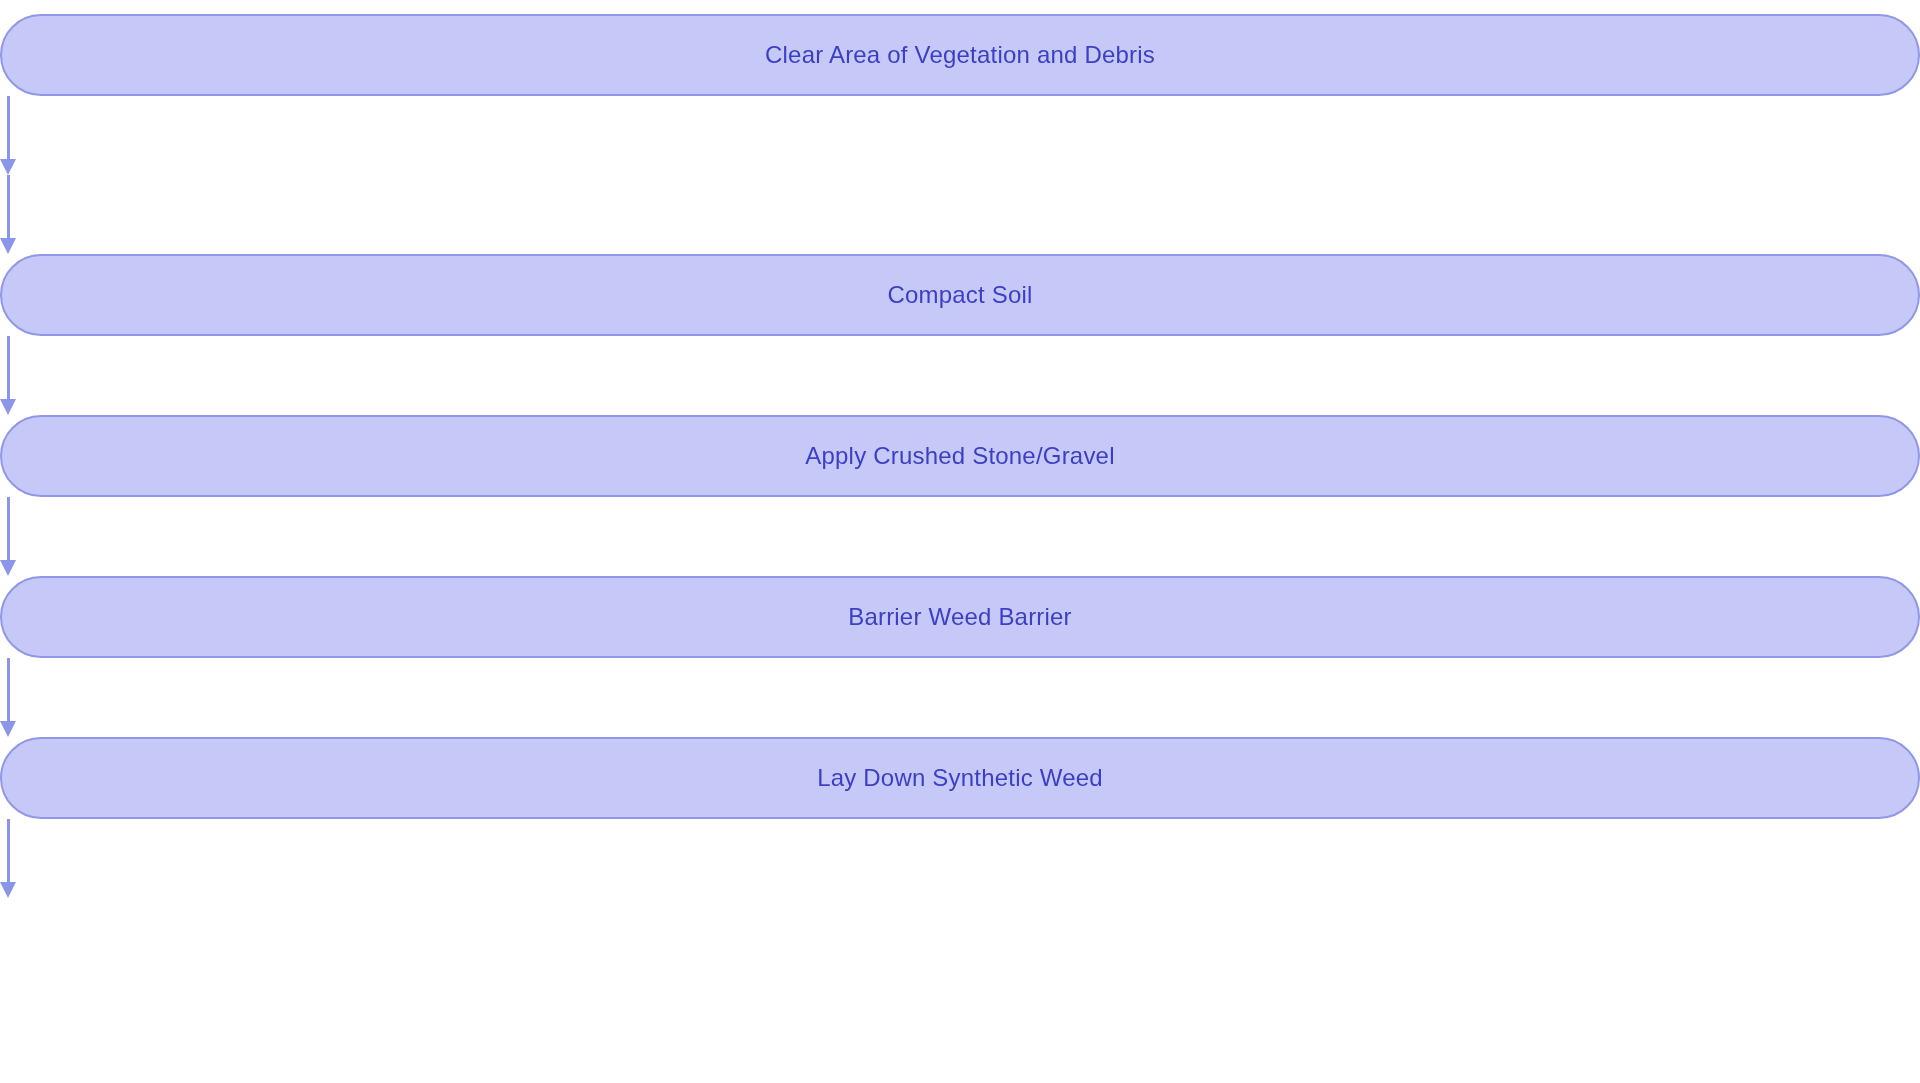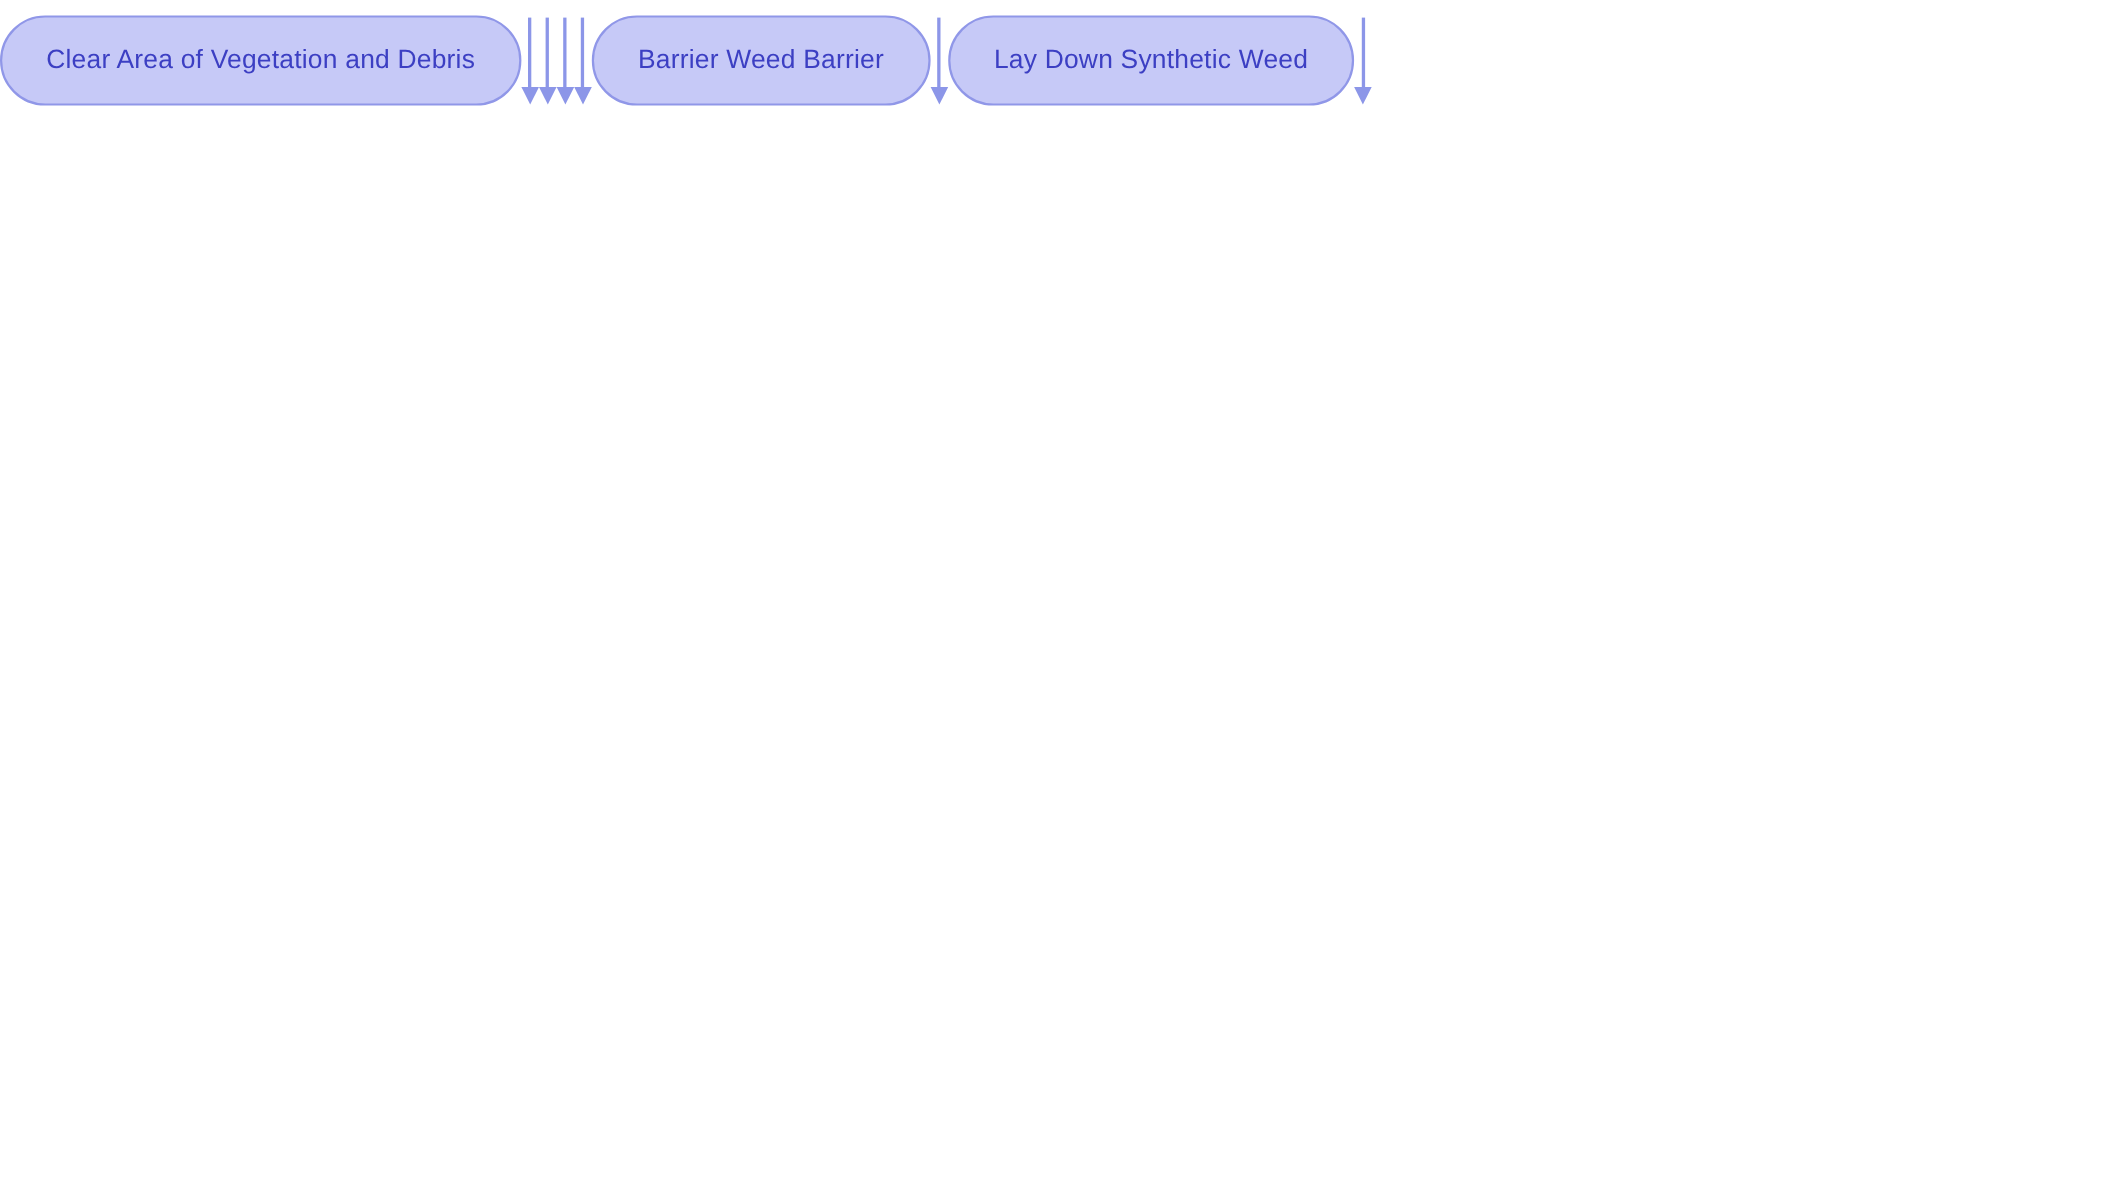--- a/index.html
+++ b/index.html
@@ -18,22 +18,21 @@
     font-family: "Liberation Sans", sans-serif;
     overflow: hidden;
     position: relative;
   }
   .flow {
     position: absolute;
     left: 0;
     top: 14px;
     width: 100%;
     display: flex;
-    flex-direction: row;
-    align-items: center;
+    flex-direction: column;
   }
   .node {
     height: 82px;
     min-width: 190px;
     border-radius: 41px;
     background: var(--node-fill);
     border: 2px solid var(--node-border);
     color: var(--node-text);
     display: flex;
     align-items: center;
@@ -79,26 +78,32 @@
     <div class="shaft"></div>
     <div class="head"></div>
   </div>
 
 
   <div class="arrow">
     <div class="shaft"></div>
     <div class="head"></div>
   </div>
 
+  <div class="node">
+    <span>Compact Soil</span>
+  </div>
 
   <div class="arrow">
     <div class="shaft"></div>
     <div class="head"></div>
   </div>
 
+  <div class="node">
+    <span>Apply Crushed Stone/Gravel</span>
+  </div>
 
   <div class="arrow">
     <div class="shaft"></div>
     <div class="head"></div>
   </div>
 
   <div class="node">
     <span>Barrier Weed Barrier</span>
   </div>
 

